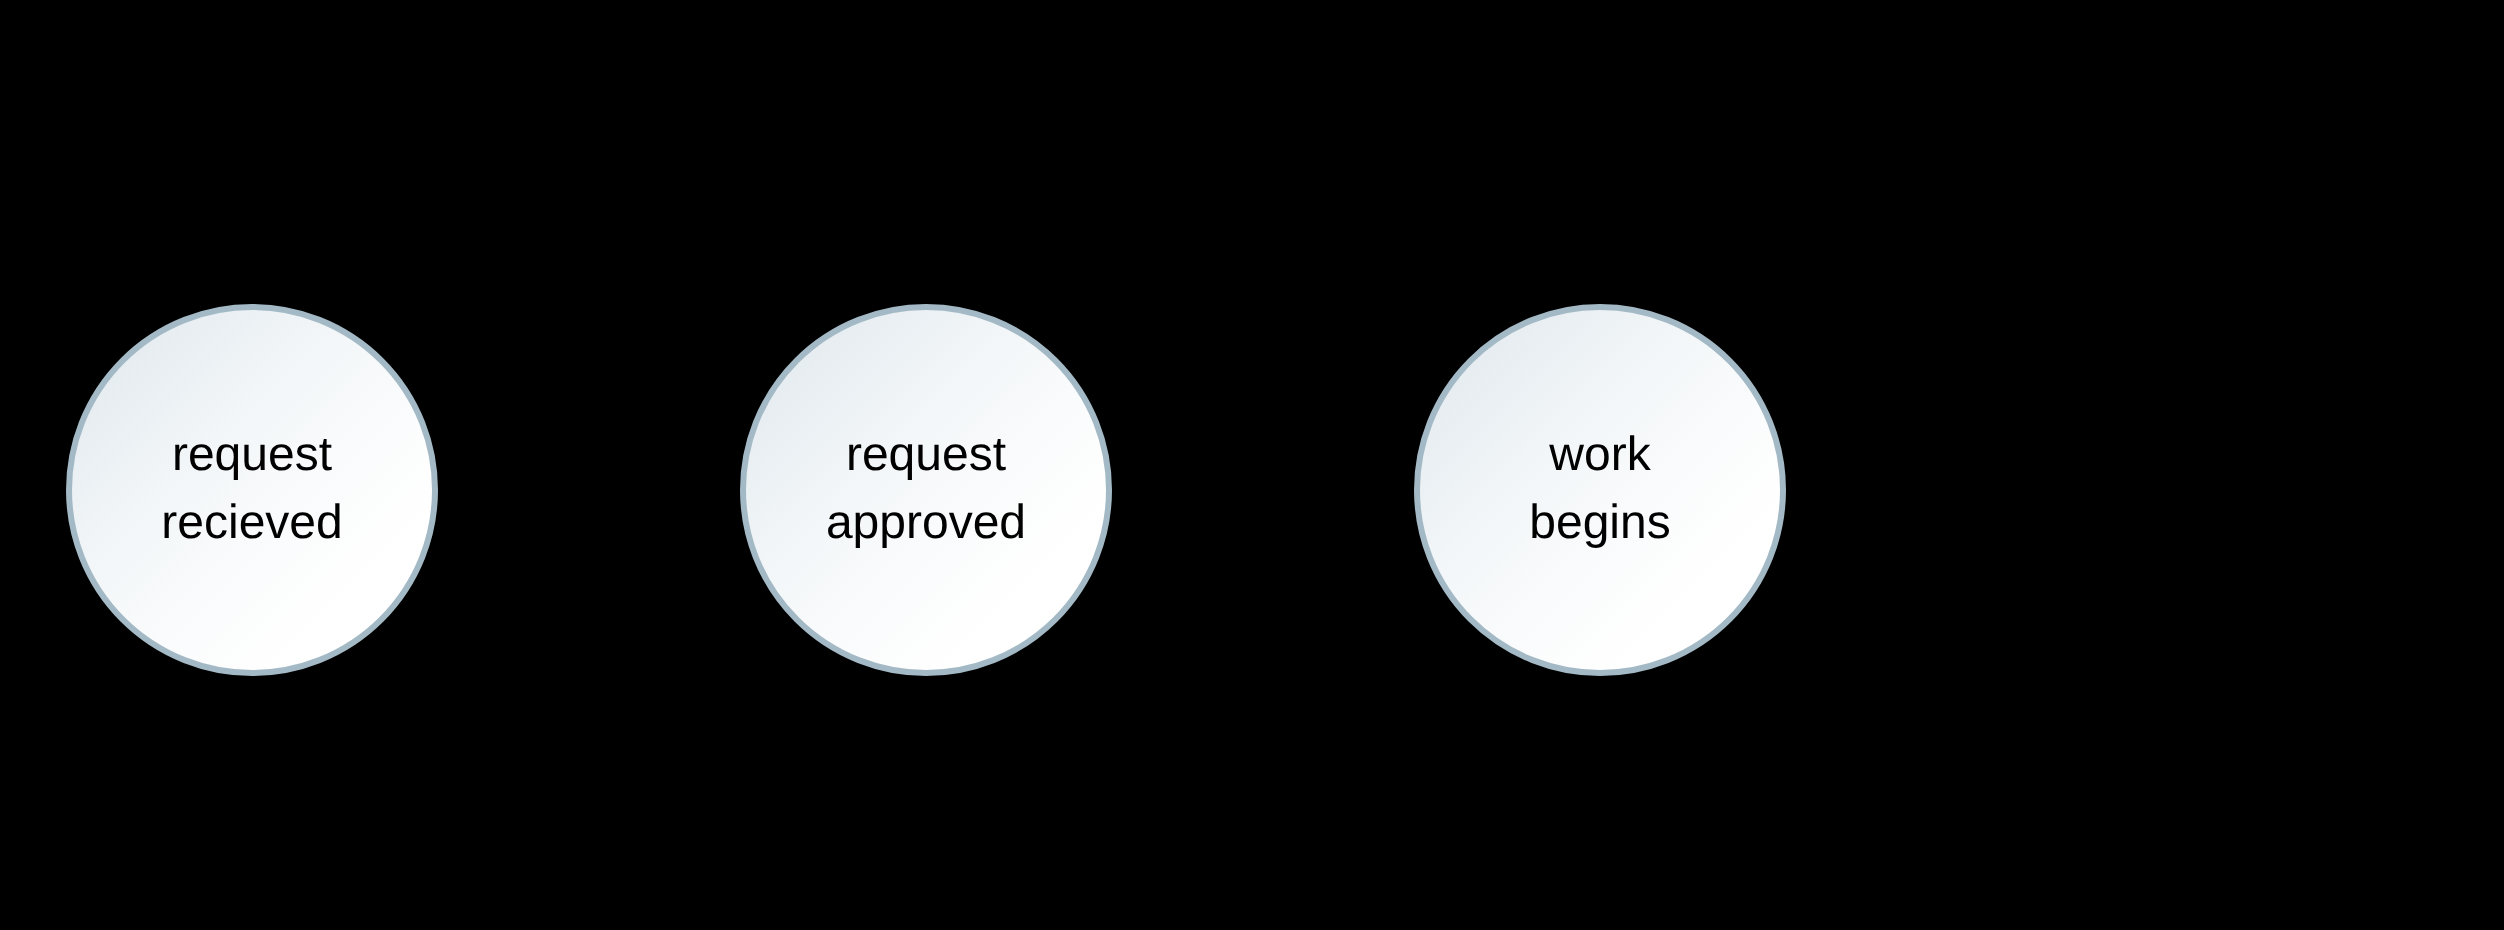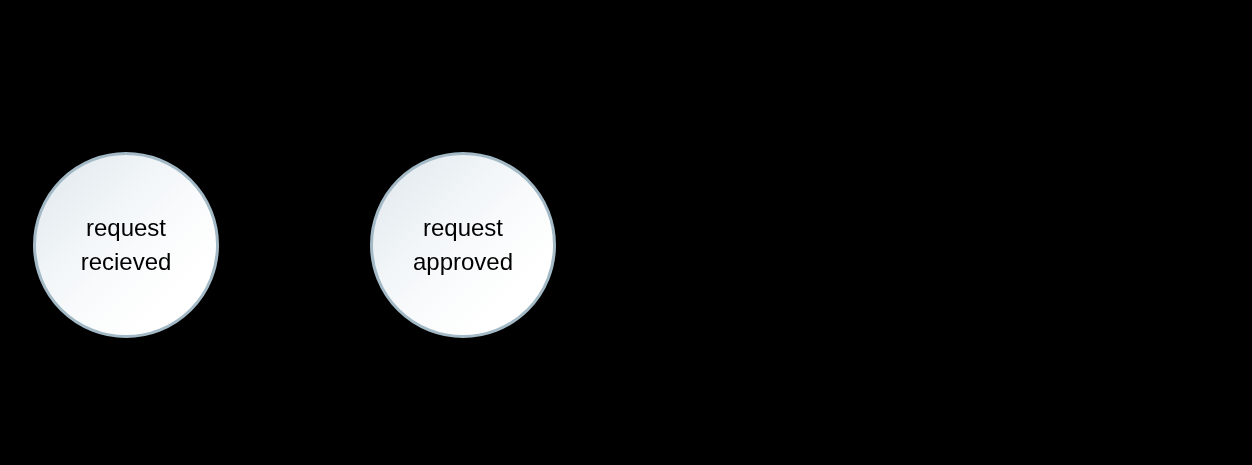--- a/index.html
+++ b/index.html
@@ -65,15 +65,19 @@
   <div class="node" id="node-1">
     <span class="node-label">request
 recieved</span>
   </div>
 
   <div class="node" id="node-2">
     <span class="node-label">request
 approved</span>
   </div>
 
+  <div class="node" id="node-3">
+    <span class="node-label">work
+begins</span>
+  </div>
 
 
 </div>
 
 </body></html>

